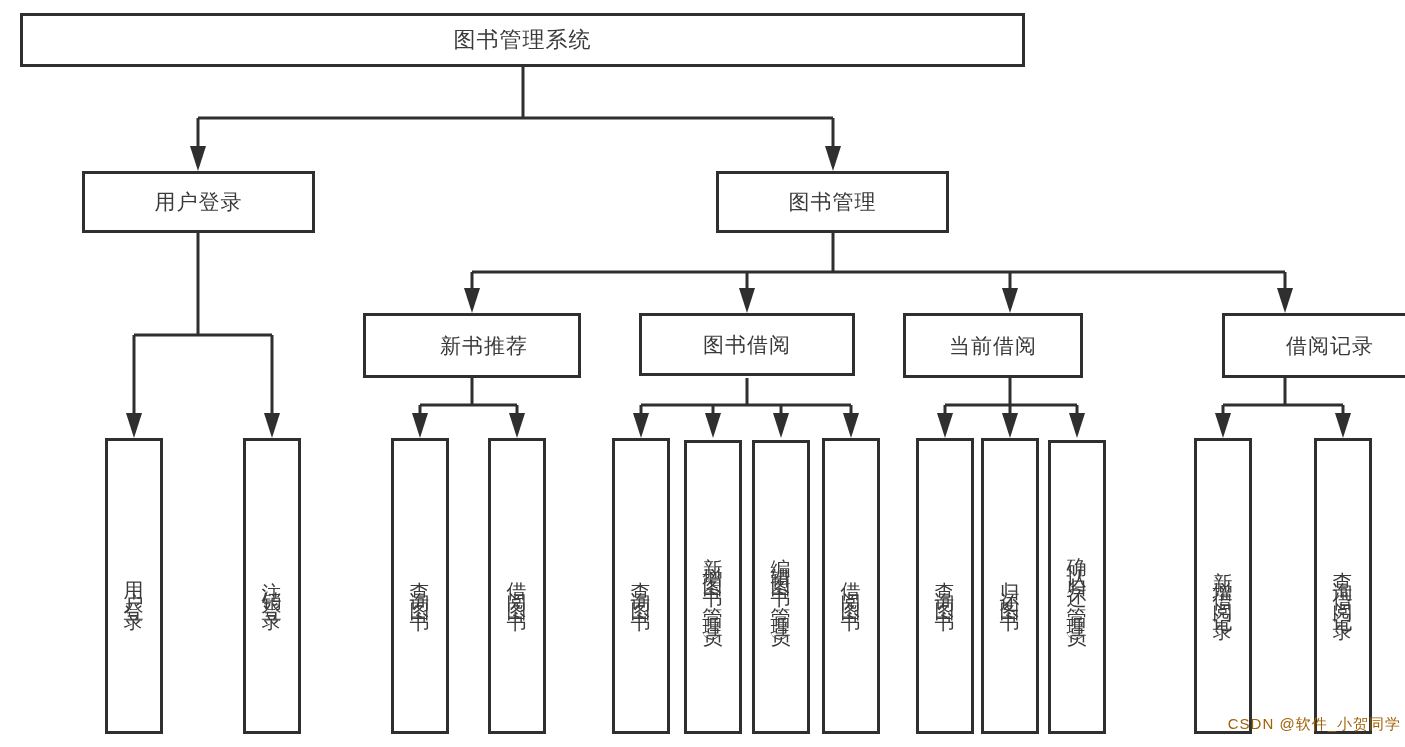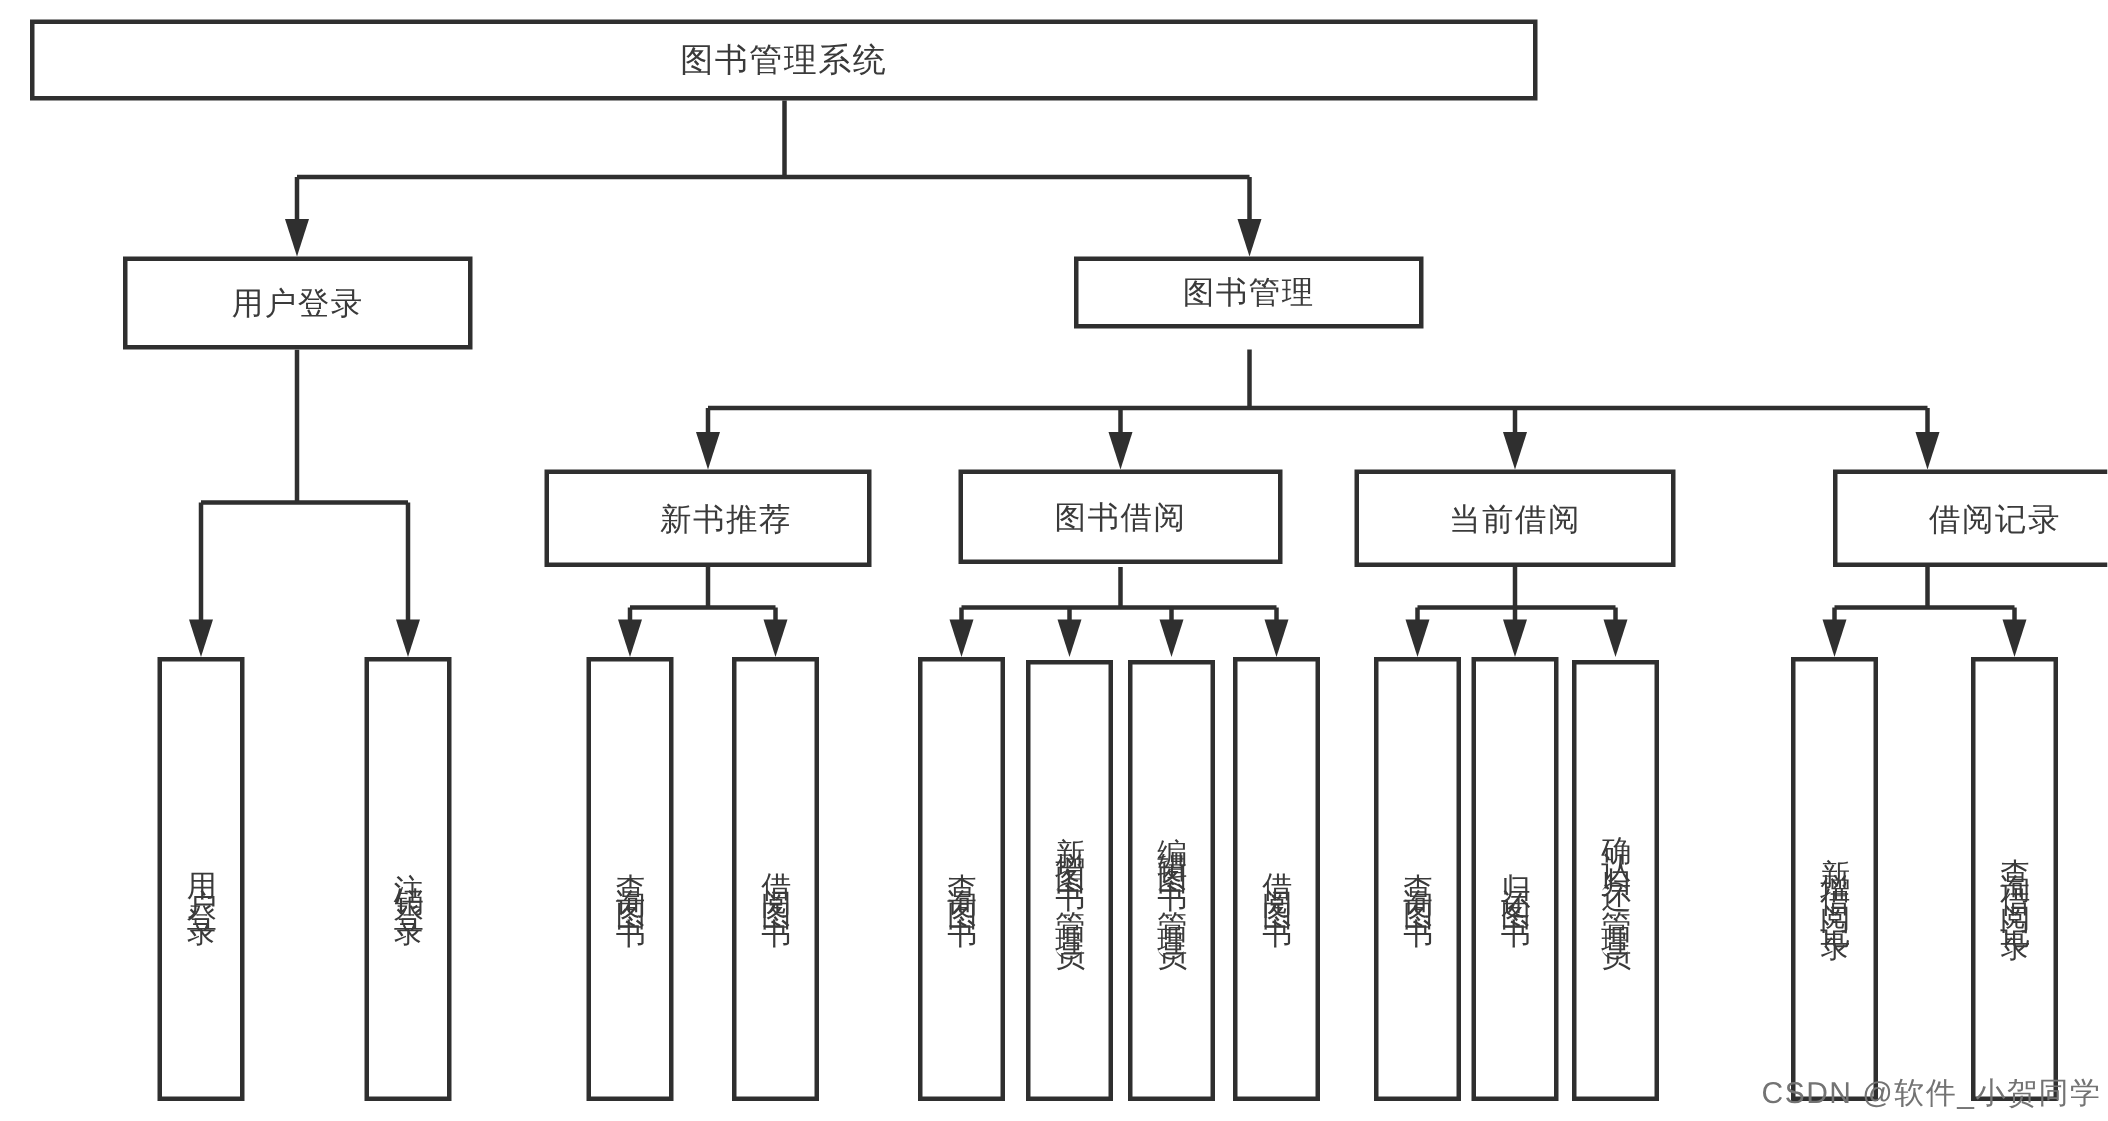--- a/index.html
+++ b/index.html
@@ -35,23 +35,23 @@
     font-size: 20px;
     writing-mode: vertical-rl;
     text-orientation: mixed;
     letter-spacing: 10px;
     line-height: 1;
   }
   .watermark {
     position: absolute;
     right: 4px;
     top: 715px;
-    font-size: 20px;
+    font-size: 15px;
     letter-spacing: 1px;
-    color: #737373;
+    color: #a16207;
     white-space: nowrap;
   }
 </style>
 </head>
 <body>
 
 <div class="canvas">
 
   <svg class="wires" viewBox="0 0 1405 747" xmlns="http://www.w3.org/2000/svg">
 
@@ -125,25 +125,25 @@
       <path d="M1223 405 V417"></path>
       <polygon points="1215,413 1231,413 1223,438"></polygon>
       <path d="M1343 405 V417"></path>
       <polygon points="1335,413 1351,413 1343,438"></polygon>
     </g>
   </svg>
 
   <div class="node h root" style="left:20px; top:13px; width:1005px; height:54px;">图书管理系统</div>
 
   <div class="node h" style="left:82px; top:171px; width:233px; height:62px;">用户登录</div>
-  <div class="node h" style="left:716px; top:171px; width:233px; height:48px;">图书管理</div>
+  <div class="node h" style="left:716px; top:171px; width:233px; height:62px;">图书管理</div>
 
   <div class="node h" style="left:363px; top:313px; width:218px; height:65px;padding-left:24px;">新书推荐</div>
   <div class="node h" style="left:639px; top:313px; width:216px; height:63px;">图书借阅</div>
-  <div class="node h" style="left:903px; top:313px; width:214px; height:65px;">当前借阅</div>
+  <div class="node h" style="left:903px; top:313px; width:180px; height:65px;">当前借阅</div>
   <div class="node h" style="left:1177px; top:313px; width:216px; height:65px;margin-left:45px;">借阅记录</div>
 
   <div class="node v" style="left:105px; top:438px; width:58px; height:296px;">用户登录</div>
   <div class="node v" style="left:243px; top:438px; width:58px; height:296px;">注销登录</div>
 
   <div class="node v" style="left:391px; top:438px; width:58px; height:296px;">查询图书</div>
   <div class="node v" style="left:488px; top:438px; width:58px; height:296px;">借阅图书</div>
 
   <div class="node v" style="left:612px; top:438px; width:58px; height:296px;">查询图书</div>
   <div class="node v" style="left:684px; top:440px; width:58px; height:294px;">新增图书（管理员）</div>

